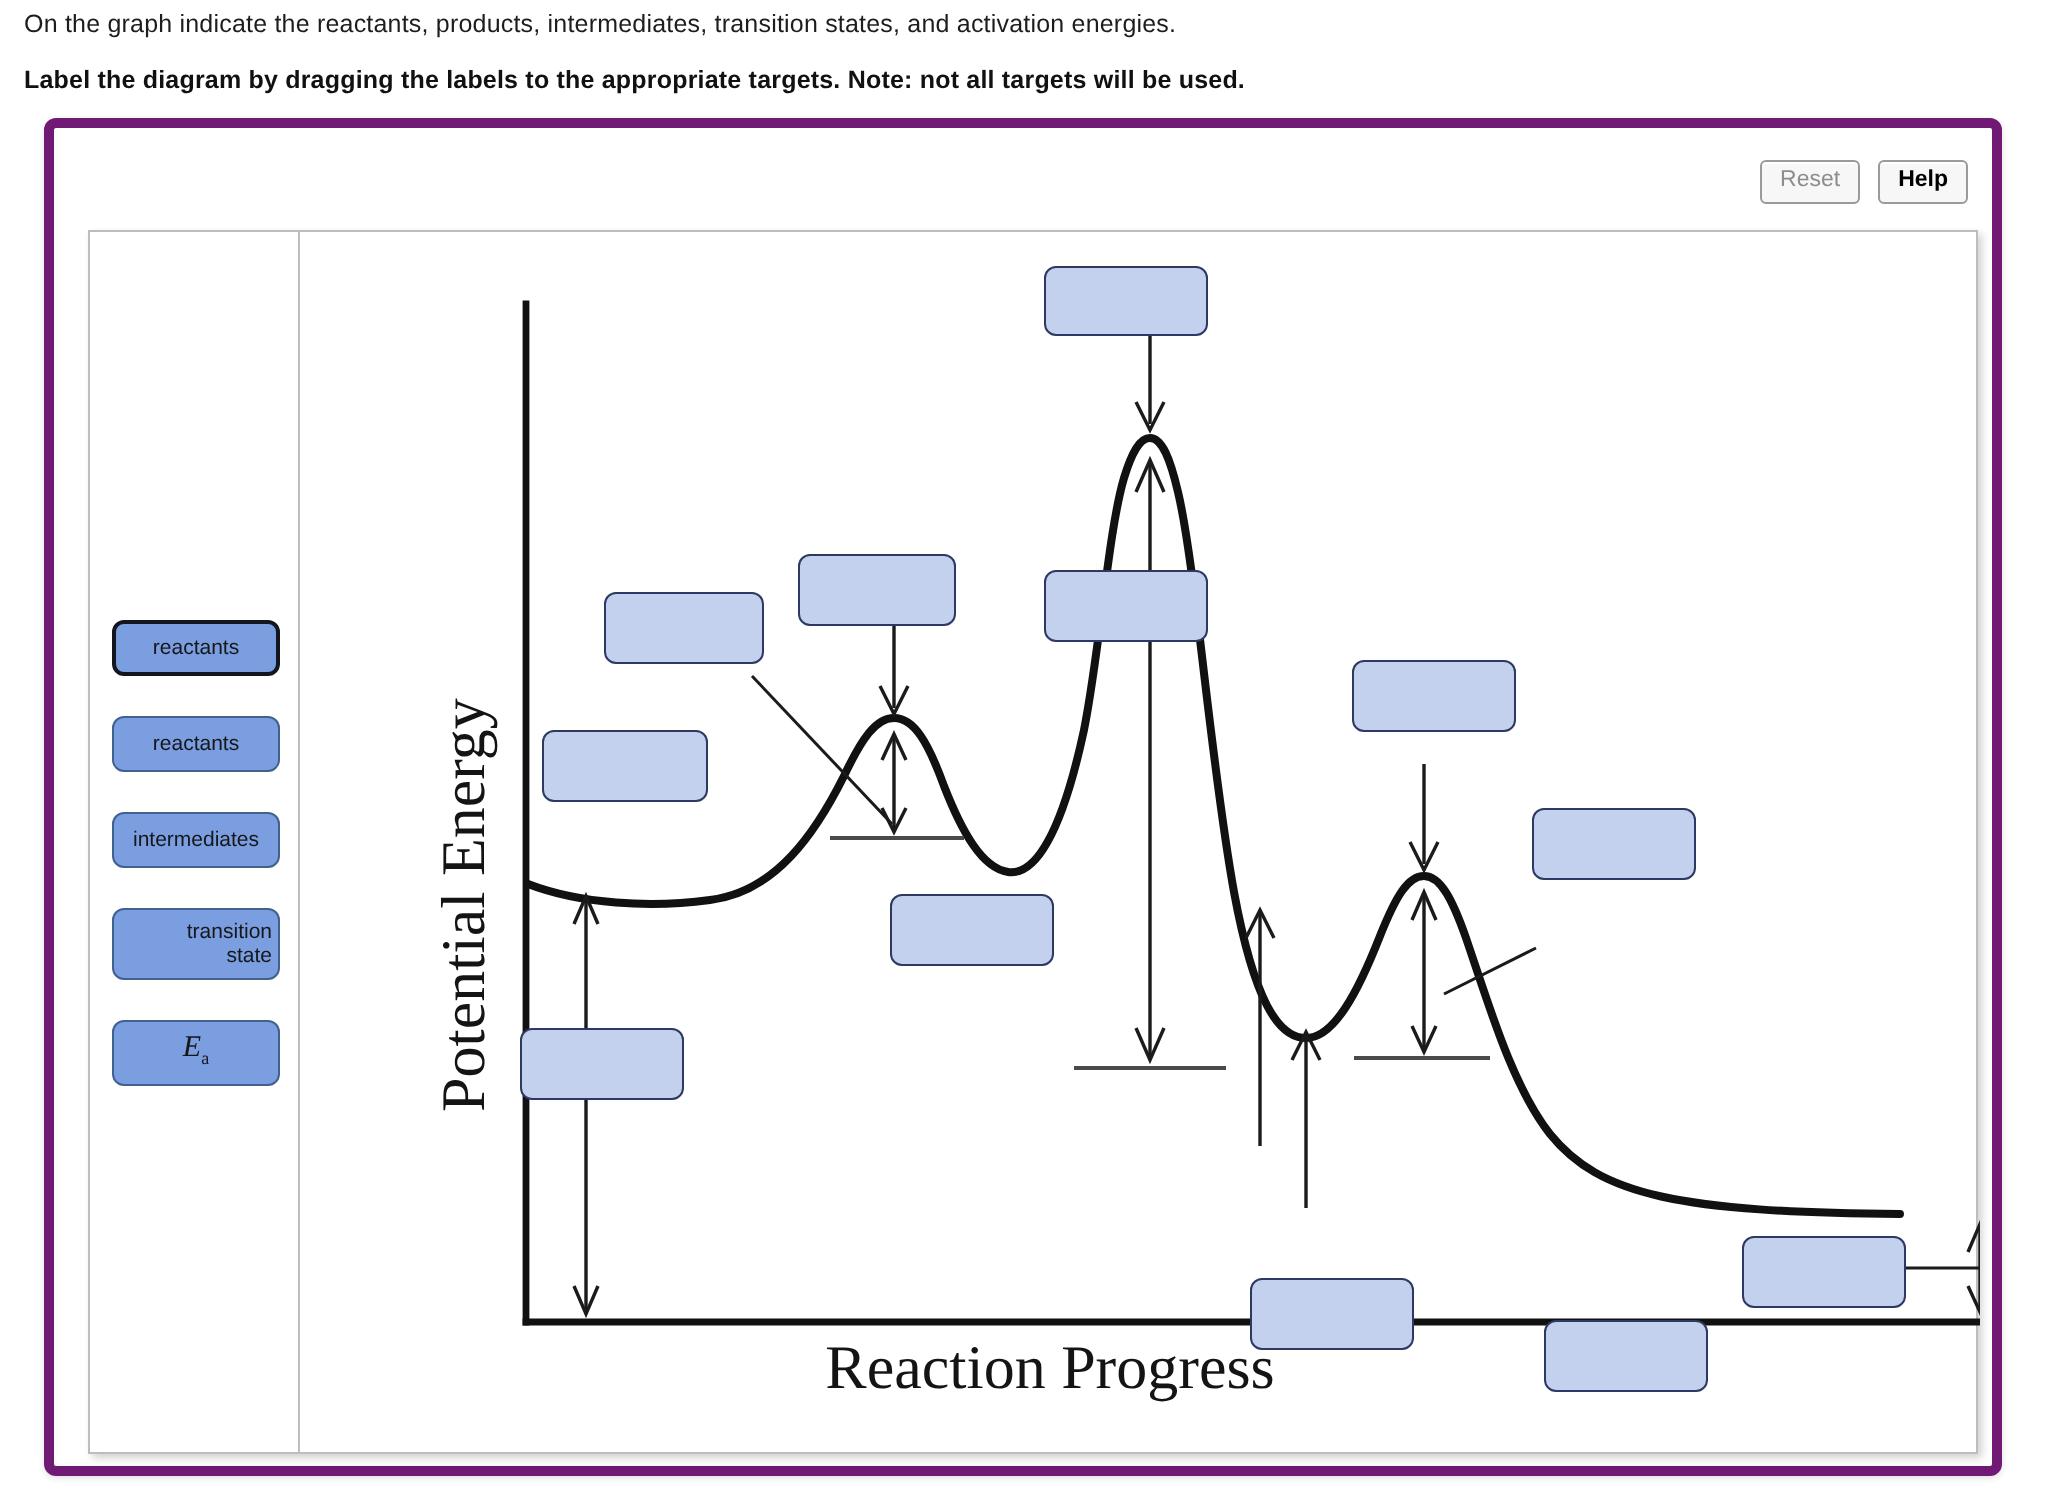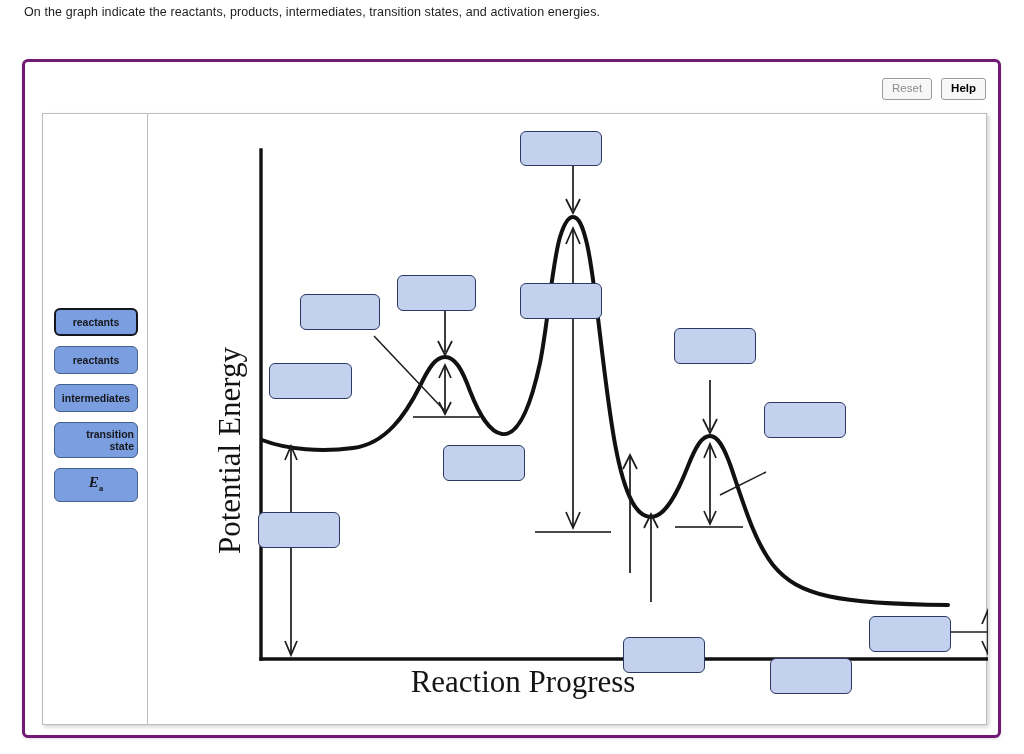--- a/index.html
+++ b/index.html
@@ -6,28 +6,28 @@
   body{
     width:1024px;height:754px;
     background:#ffffff;
     font-family:"Liberation Sans", sans-serif;
     color:#1a1a1a;
     overflow:hidden;
     position:relative;
   }
 
   
-  #question-header{position:absolute;left:24px;top:4px;width:960px;}
+  #question-header{position:absolute;left:12px;top:4px;width:960px;}
   .q-line1{font-size:12.5px;line-height:16px;color:#1d1d1d;letter-spacing:.1px;}
   .q-line2{font-size:12.5px;line-height:16px;font-weight:bold;color:#111;margin-top:12px;letter-spacing:.1px;}
 
   
   #activity-panel{
     position:absolute;left:22px;top:59px;width:979px;height:679px;
-    background:#fff;border:3px solid #701a75;border-radius:6px;
+    background:#fff;border:5px solid #701a75;border-radius:6px;
     box-shadow:0 1px 3px rgba(0,0,0,.13);
     box-sizing:border-box;
   }
 
   
   #toolbar{position:absolute;right:12px;top:16px;display:flex;gap:9px;}
   .tb-btn{
     font-family:"Liberation Sans",sans-serif;font-size:11.5px;
     border:1px solid #9a9a9a;border-radius:3px;background:#f7f7f7;
     padding:3px 9px 4px;line-height:13px;
@@ -46,22 +46,22 @@
   #sidebar-divider{
     position:absolute;left:104px;top:0;width:1px;height:100%;background:#bdbdbd;
   }
 
   
   #label-bank{position:absolute;left:11px;top:194px;width:84px;}
   .drag-label{
     width:84px;box-sizing:border-box;
     background:#7a9ee0;border:1px solid #41618f;border-radius:6px;
     color:#17171b;font-size:10.5px;line-height:12px;
-    text-align:center;padding:7px 3px;margin-bottom:10px;
-    cursor:grab;user-select:none;font-weight:bold;
+    text-align:center;padding:7px 3px;margin-bottom:20px;
+    cursor:grab;user-select:none;
   }
   .drag-label.selected{border:2px solid #13161c;padding:6px 2px;}
   .drag-label.two-line{padding-top:5px;padding-bottom:5px;text-align:right;}
   .ea-glyph{font-family:"Liberation Serif",serif;font-style:italic;font-size:15px;}
   .ea-glyph sub{font-size:9px;font-style:normal;}
 
   
   #graph-area{position:absolute;left:105px;top:0;right:0;bottom:0;}
   #graph-svg{position:absolute;left:0;top:0;}
 
@@ -77,20 +77,21 @@
     position:absolute;box-sizing:border-box;
     background:#c3d1ee;border:1px solid #2c3a63;border-radius:6px;
     cursor:pointer;
   }
 </style>
 </head>
 <body>
 
 <div id="question-header">
   <div class="q-line1">On the graph indicate the reactants, products, intermediates, transition states, and activation energies.</div>
+  <div class="q-line2">Label the diagram by dragging the labels to the appropriate targets. Note: not all targets will be used.</div>
 </div>
 
 <div id="activity-panel">
 
   <div id="toolbar">
     <button class="tb-btn disabled">Reset</button>
     <button class="tb-btn primary">Help</button>
   </div>
 
   <div id="content-box">

